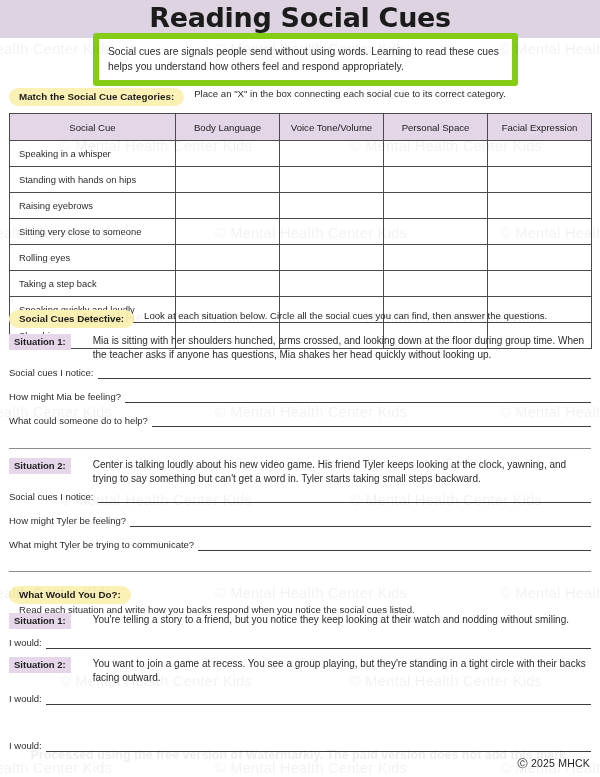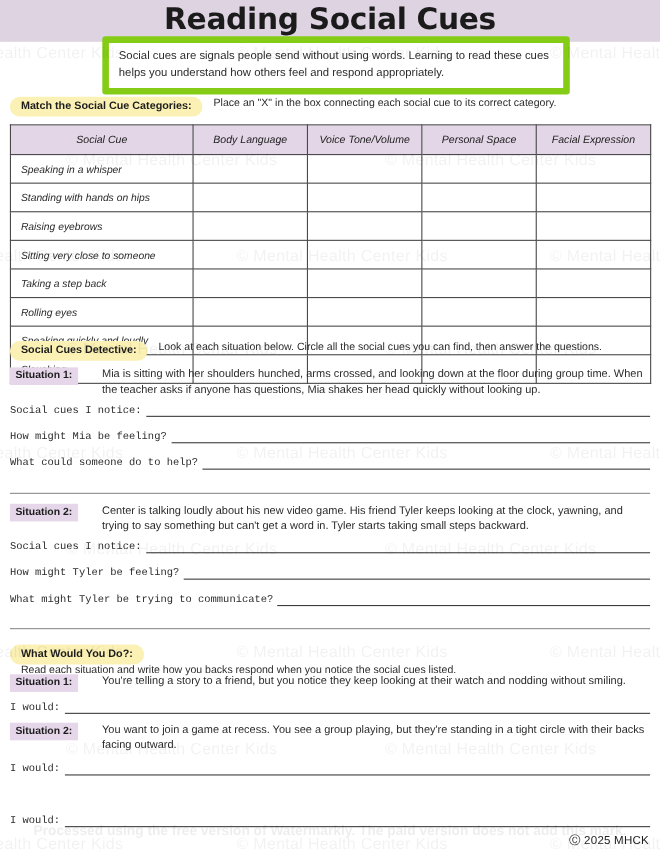--- a/index.html
+++ b/index.html
@@ -44,41 +44,41 @@
   
   .sec{position:absolute;z-index:3;display:flex;align-items:flex-start;}
   .pill{
     background:#fbf1b4;border-radius:10px;padding:3px 10px 4px;
     font-size:9.8px;font-weight:700;color:#1d1d1d;white-space:nowrap;
   }
   .sec-desc{font-size:9.6px;color:#2b2b2b;margin-left:10px;white-space:nowrap;}
 
   
   .tbl{position:absolute;left:9px;top:113px;width:582px;z-index:3;
-       border-collapse:collapse;table-layout:fixed;background:#fff;font-style:italic;}
+       border-collapse:collapse;table-layout:fixed;background:#fff;}
   .tbl th,.tbl td{border:1px solid #4a4a4a;height:23px;}
   .tbl th{
     background:#e3d6e7;font-size:9.6px;font-weight:400;color:#1d1d1d;
     text-align:center;height:24px;
   }
   .tbl td{font-size:9.4px;color:#2b2b2b;padding-left:9px;}
   .tbl td.blank{padding:0;}
   .tbl colgroup col.c1{width:166px;}
   .tbl colgroup col.cx{width:104px;}
 
   
   .sit{position:absolute;z-index:3;left:9px;width:582px;}
   .sit-head{display:flex;align-items:flex-start;}
   .sit-tag{
     background:#e5d6e9;padding:2px 5px 3px;font-size:9.5px;font-weight:700;
     color:#1d1d1d;white-space:nowrap;line-height:11px;margin-top:0;
   }
   .sit-text{font-size:10px;line-height:13.5px;color:#2b2b2b;margin-left:22px;}
 
-  .qrow{position:absolute;z-index:3;left:9px;width:582px;display:flex;align-items:flex-end;font-family:Liberation Mono, monospace;}
+  .qrow{position:absolute;z-index:3;left:9px;width:582px;display:flex;align-items:flex-end;}
   .qlabel{font-size:9.5px;color:#2b2b2b;white-space:nowrap;line-height:12px;}
   .qline{flex:1;border-bottom:1px solid #3d3d3d;margin-left:4px;height:11px;}
 
   .hr{position:absolute;left:9px;width:582px;height:0;border-top:1.5px solid #8c8c8c;z-index:3;}
 
   .copy{
     position:absolute;right:10px;bottom:6px;z-index:6;
     font-size:10.5px;color:#1d1d1d;font-weight:400;letter-spacing:.2px;text-align:right;
   }
 </style>
@@ -137,28 +137,28 @@
         <td class="blank"></td>
       </tr>
       <tr>
         <td>Sitting very close to someone</td>
         <td class="blank"></td>
         <td class="blank"></td>
         <td class="blank"></td>
         <td class="blank"></td>
       </tr>
       <tr>
+        <td>Rolling eyes</td>
+        <td class="blank"></td>
+        <td class="blank"></td>
+        <td class="blank"></td>
+        <td class="blank"></td>
+      </tr>
+      <tr>
         <td>Taking a step back</td>
-        <td class="blank"></td>
-        <td class="blank"></td>
-        <td class="blank"></td>
-        <td class="blank"></td>
-      </tr>
-      <tr>
-        <td>Rolling eyes</td>
         <td class="blank"></td>
         <td class="blank"></td>
         <td class="blank"></td>
         <td class="blank"></td>
       </tr>
       <tr>
         <td>Speaking quickly and loudly</td>
         <td class="blank"></td>
         <td class="blank"></td>
         <td class="blank"></td>

